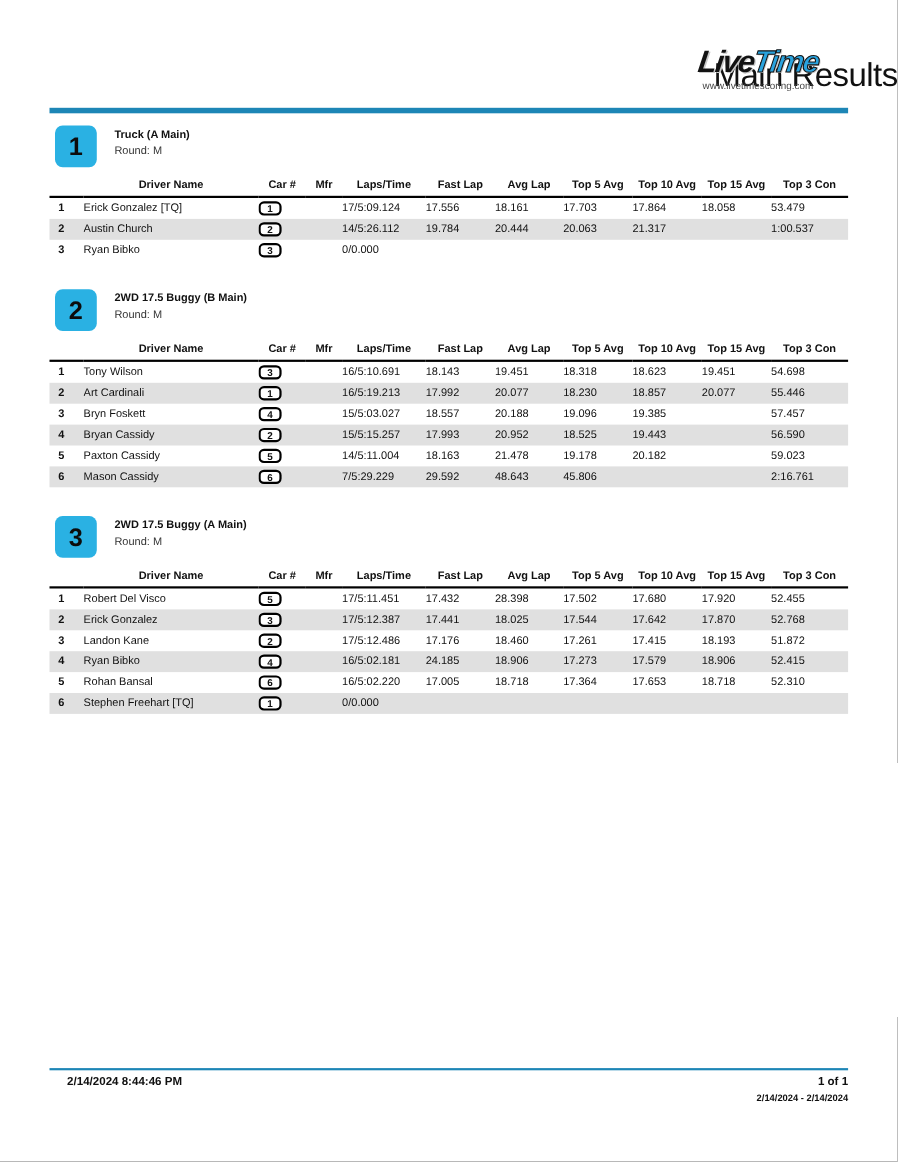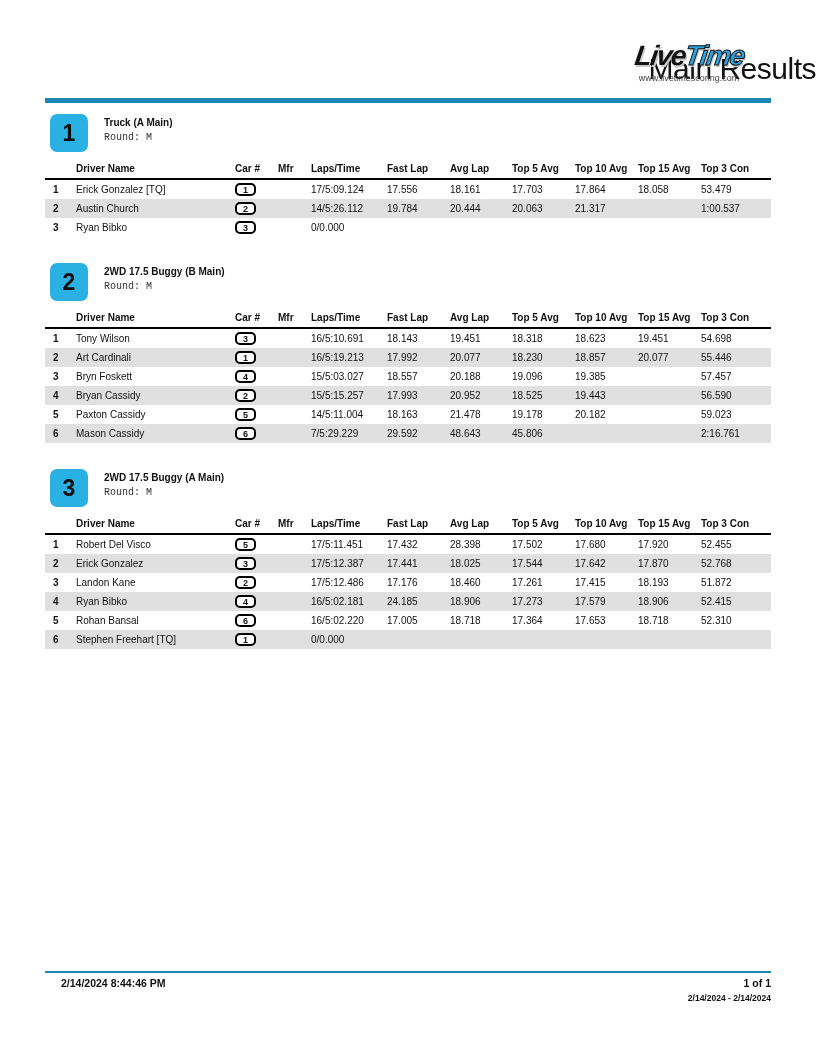--- a/index.html
+++ b/index.html
@@ -31,26 +31,26 @@
   .content { position:absolute; top:114px; left:45px; width:726px; }
   .race { margin-bottom:26px; }
   .sec-head { display:flex; align-items:flex-start; margin-bottom:9px; margin-left:5px; }
   .badge-num {
     width:38px; height:38px; border-radius:7px; background:var(--badge,#2ab1e3);
     display:flex; align-items:center; justify-content:center;
     font-size:23px; font-weight:bold; color:#0c0c0c; flex:none;
   }
   .sec-titles { margin-left:16px; padding-top:3px; }
   .sec-title { font-size:10px; font-weight:bold; line-height:1.1; }
-  .sec-round { font-size:10px; color:#333; margin-top:4px;font-family:Liberation Mono, monospace; }
+  .sec-round { font-size:10px; color:#333; margin-top:4px; }
 
   .grid { display:grid; grid-template-columns:31px 159px 43px 33px 76px 63px 62px 63px 63px 63px 70px; }
   .hcell {
     font-size:10px; font-weight:bold; padding:2px 0 4px;
-    border-bottom:2px solid #000; white-space:nowrap; overflow:hidden;
+    border-bottom:2px solid #000; white-space:nowrap; overflow:hidden;text-align:center;
   }
   .hcell.first { padding-left:8px; }
   .drow { height:19px; }
   .drow.shaded { background:var(--shade,#e0e0e0); }
   .cell {
     font-size:10px; line-height:19px; height:19px;
     white-space:nowrap; overflow:hidden;
   }
   .cell-pos { font-weight:bold; padding-left:8px; }
   .cell-car { display:flex; align-items:center; }

